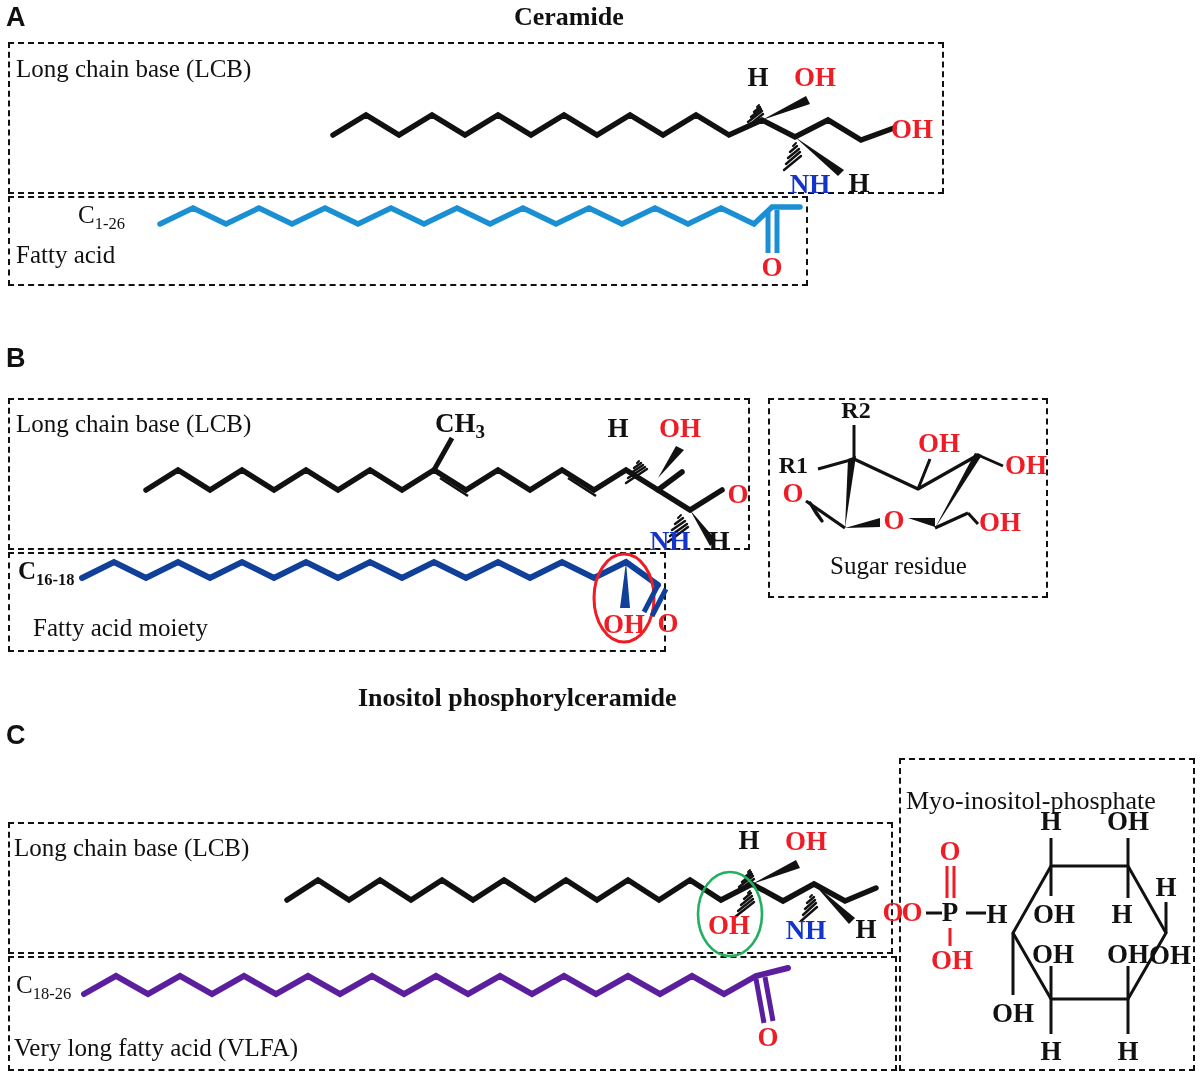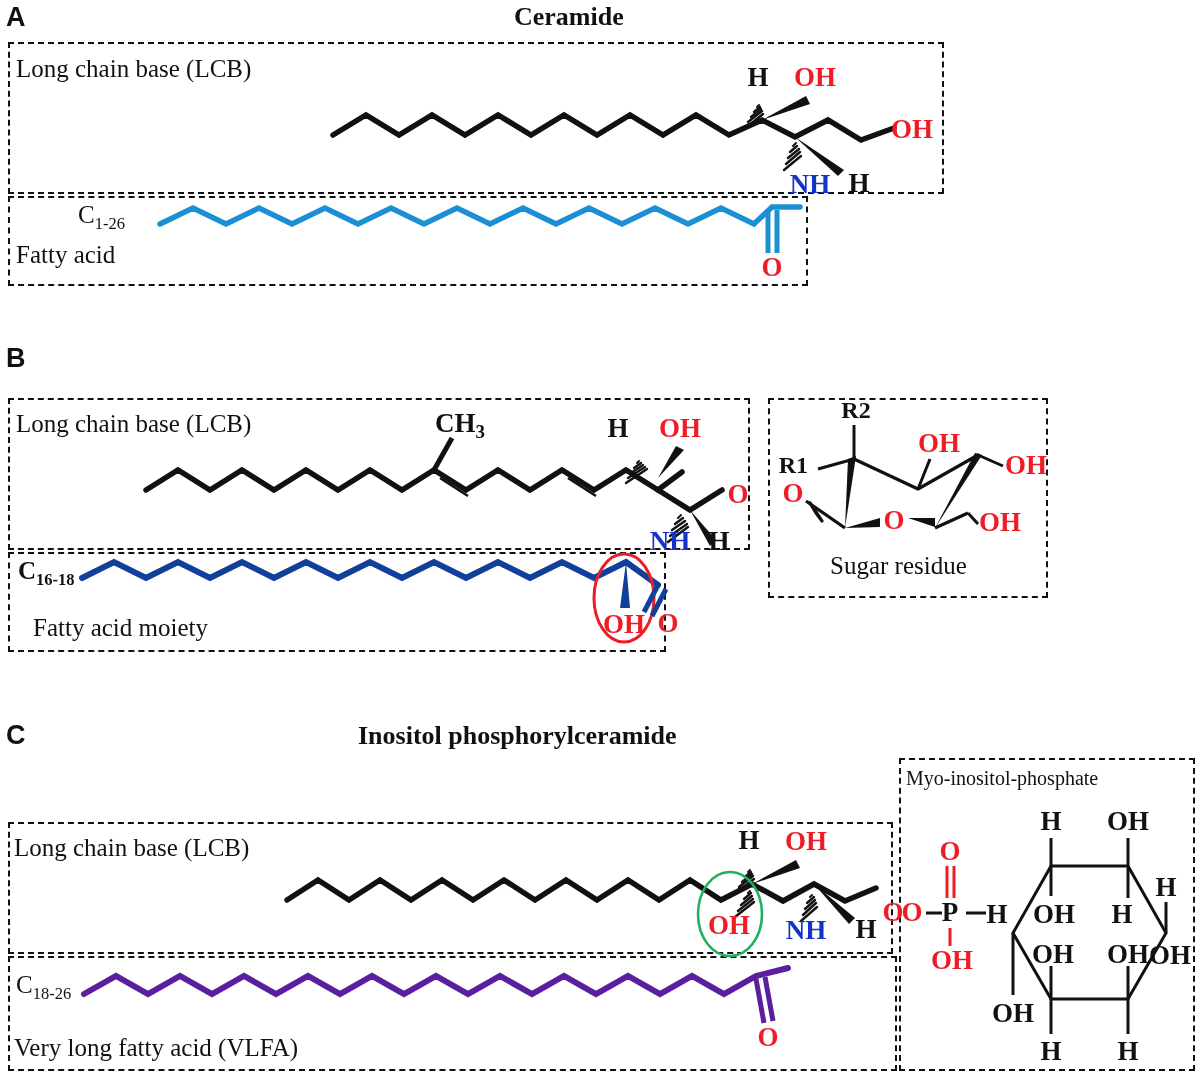--- a/index.html
+++ b/index.html
@@ -102,34 +102,34 @@
   <div class="boxlabel" style="left:33px; top:615px;">Fatty acid moiety</div>
 
   <div class="chainlabel" style="left:18px; top:558px;font-weight:bold;">
     <span>C</span><sub>16-18</sub>
   </div>
 
   <div class="dbox" style="left:768px; top:398px; width:280px; height:200px;"></div>
   <div class="boxlabel" style="left:830px; top:553px;">Sugar residue</div>
 
   <div class="panel-letter" style="left:6px; top:722px;">C</div>
-  <div class="panel-title" style="left:358px; top:723px;text-align:right;">Inositol phosphorylceramide</div>
+  <div class="panel-title" style="left:358px; top:685px;text-align:right;">Inositol phosphorylceramide</div>
 
   <div class="dbox" style="left:8px; top:822px; width:885px; height:132px;"></div>
   <div class="boxlabel" style="left:14px; top:835px;">Long chain base (LCB)</div>
 
   <div class="dbox" style="left:8px; top:956px; width:889px; height:115px;"></div>
   <div class="boxlabel" style="left:14px; top:1035px;">Very long fatty acid (VLFA)</div>
 
   <div class="chainlabel" style="left:16px; top:972px;">
     <span>C</span><sub>18-26</sub>
   </div>
 
   <div class="dbox" style="left:899px; top:758px; width:296px; height:313px;"></div>
-  <div class="boxlabel" style="left:906px; top:768px; font-size:20px;">Myo-inositol-phosphate</div>
+  <div class="boxlabel" style="left:906px; top:788px; font-size:26px;">Myo-inositol-phosphate</div>
 
   <svg class="layer" viewBox="0 0 1200 1079">
 
     <polyline fill="none" stroke="#111" stroke-width="5.5" stroke-linejoin="miter" stroke-linecap="round" points="333,135 366,115 399,135 432,115 465,135 498,115 531,135 564,115 597,135 630,115 663,135 696,115 729,135 762,120 795,137 828,120 861,140 894,128"></polyline>
 
     <g stroke="#111" stroke-linecap="round">
       <line x1="757" y1="107" x2="759" y2="105" stroke-width="2"></line>
       <line x1="754" y1="112" x2="760" y2="107" stroke-width="2.4"></line>
       <line x1="751" y1="117" x2="761" y2="109" stroke-width="2.4"></line>
       <line x1="748" y1="122" x2="762" y2="111" stroke-width="2.4"></line>

